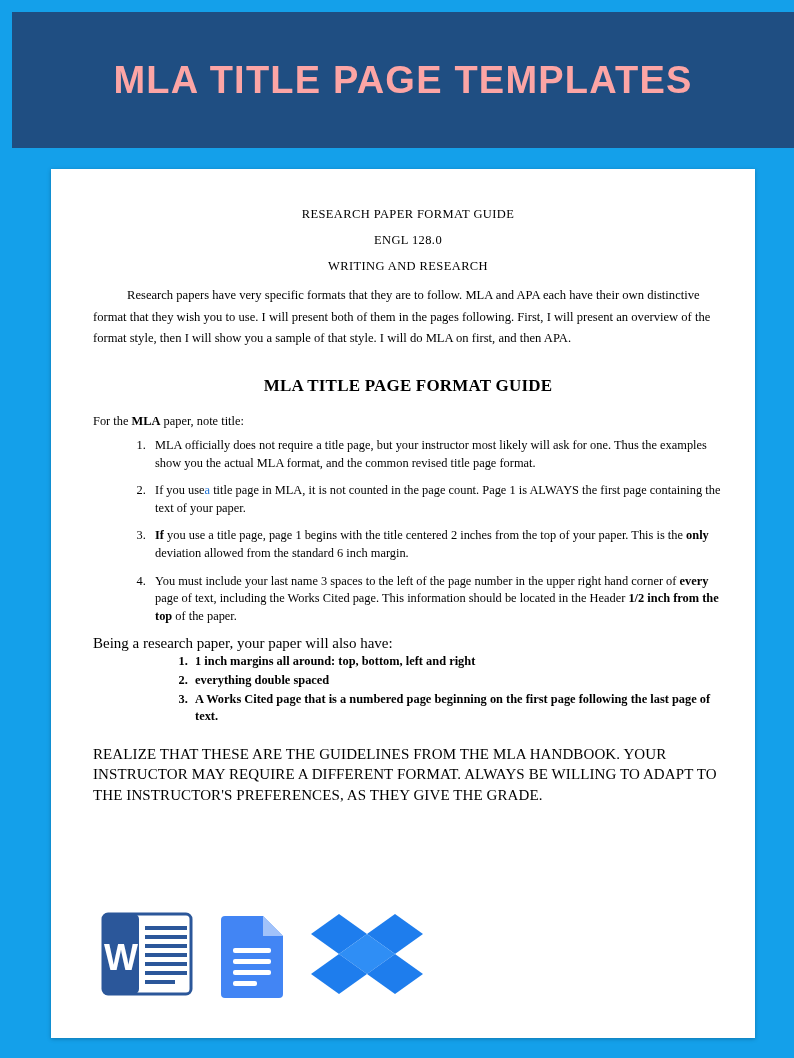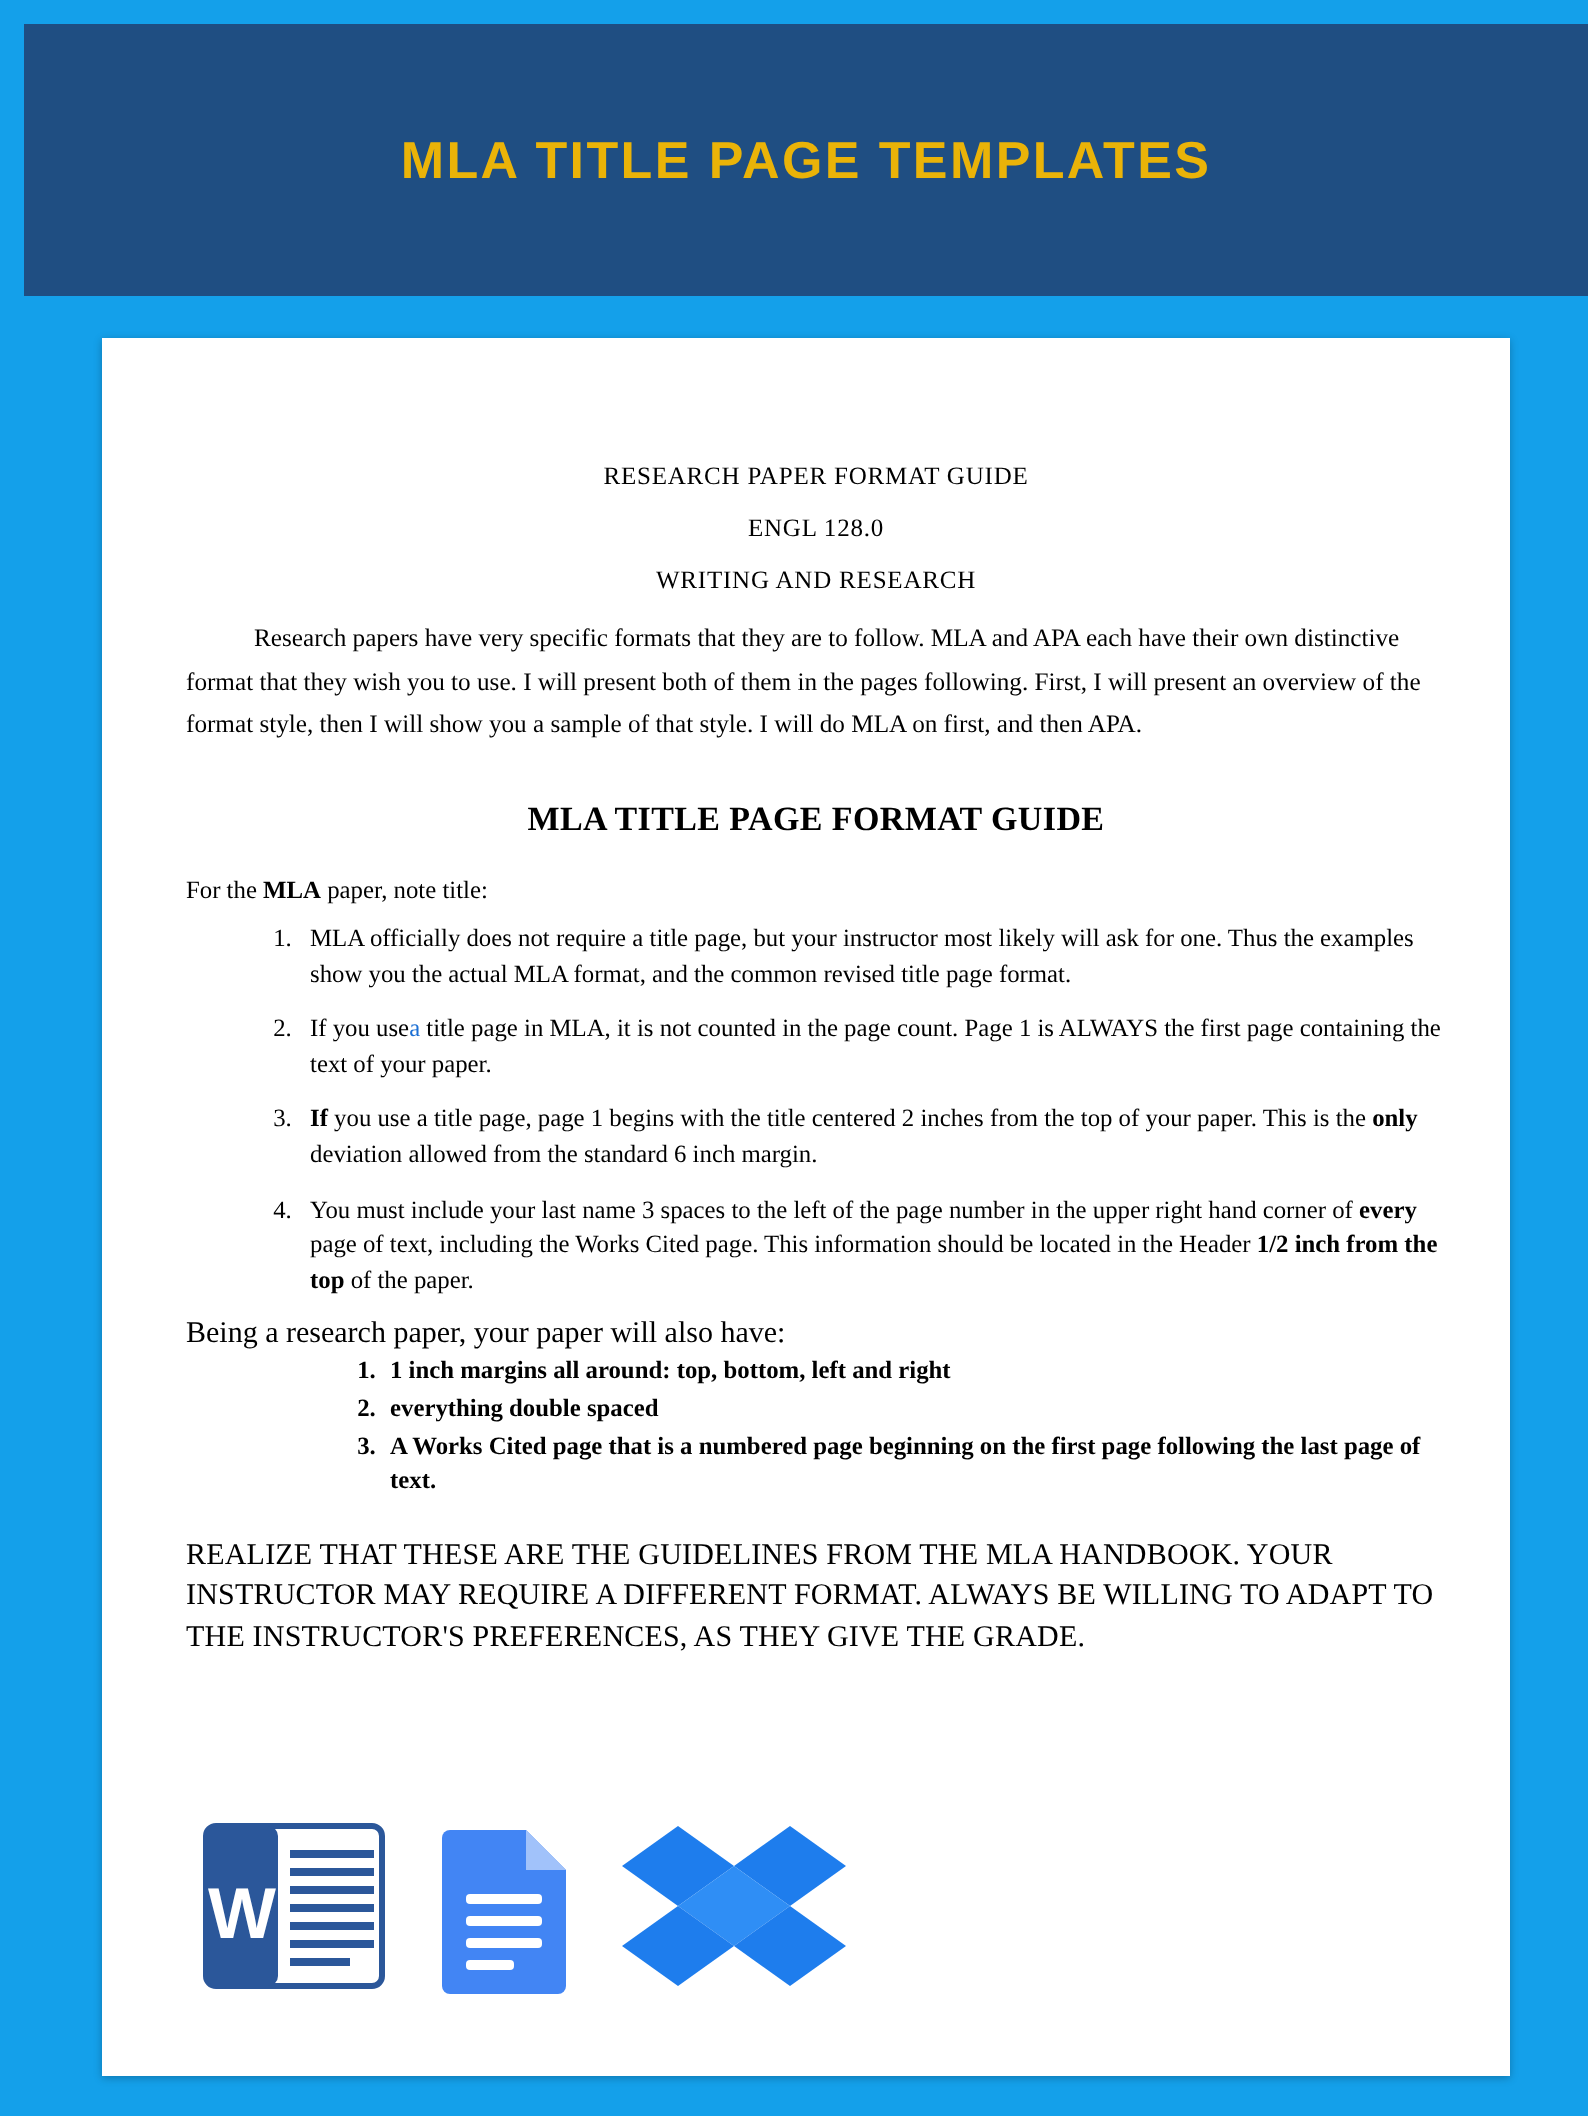--- a/index.html
+++ b/index.html
@@ -22,42 +22,41 @@
     position: absolute;
     left: 6px; top: 6px;
     width: 782px;
     height: 136px;
     background: #1f4e82;
     display: flex;
     align-items: center;
     justify-content: center;
   }
   .banner-title {
-    color: #eab308;
+    color: #fca5a5;
     font-family: "Liberation Sans", sans-serif;
     font-weight: bold;
-    font-size: 26px;
+    font-size: 38px;
     letter-spacing: 1.2px;
     text-align: center;
   }
   .doc-card {
     position: absolute;
     left: 45px;
     top: 163px;
     width: 704px;
     height: 869px;
     background: #ffffff;
     box-shadow: 0 1px 4px rgba(0,0,0,0.25);
   }
   .doc-inner {
     position: absolute;
     left: 0; right: 0; top: 0;
     padding: 30px 32px 0 42px;
     color: #000000;
-    margin-top: 24px;
   }
   .hdr-line {
     font-size: 12.5px;
     letter-spacing: 0.4px;
     margin: 0 0 11px 0;
     text-align: center;
   }
   .hdr-line.first { margin-top: 8px; }
   h2.section-title {
     font-size: 16.5px;

